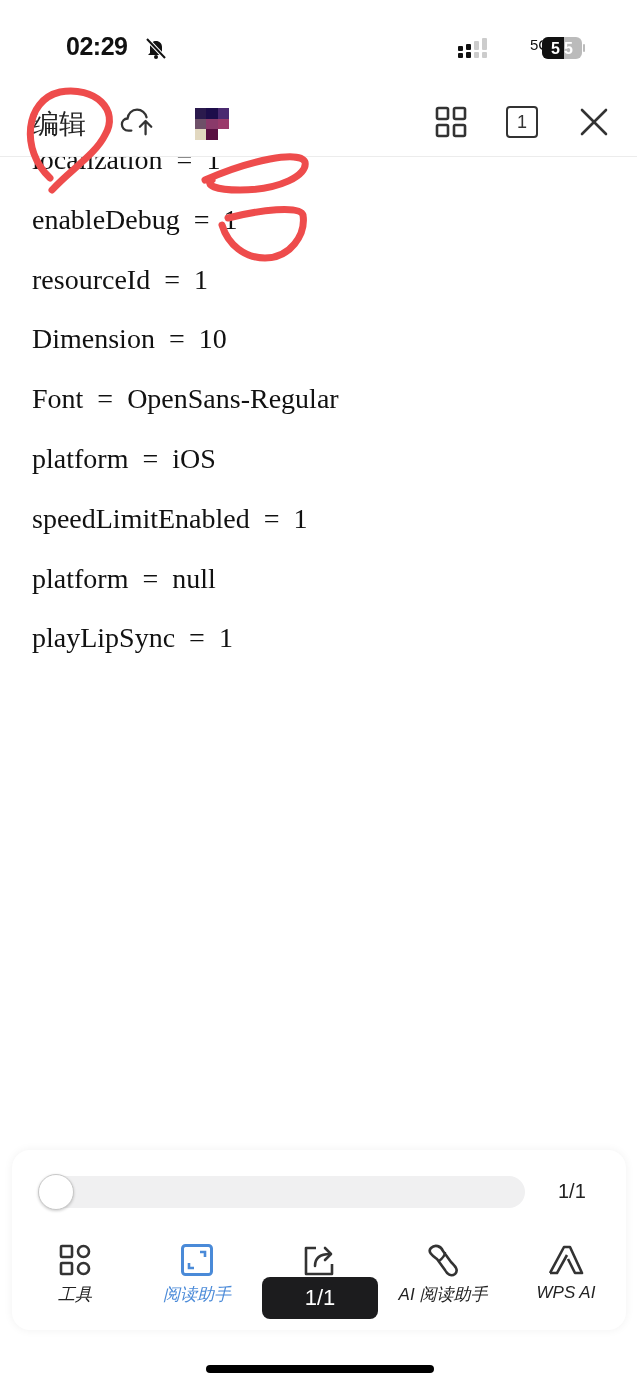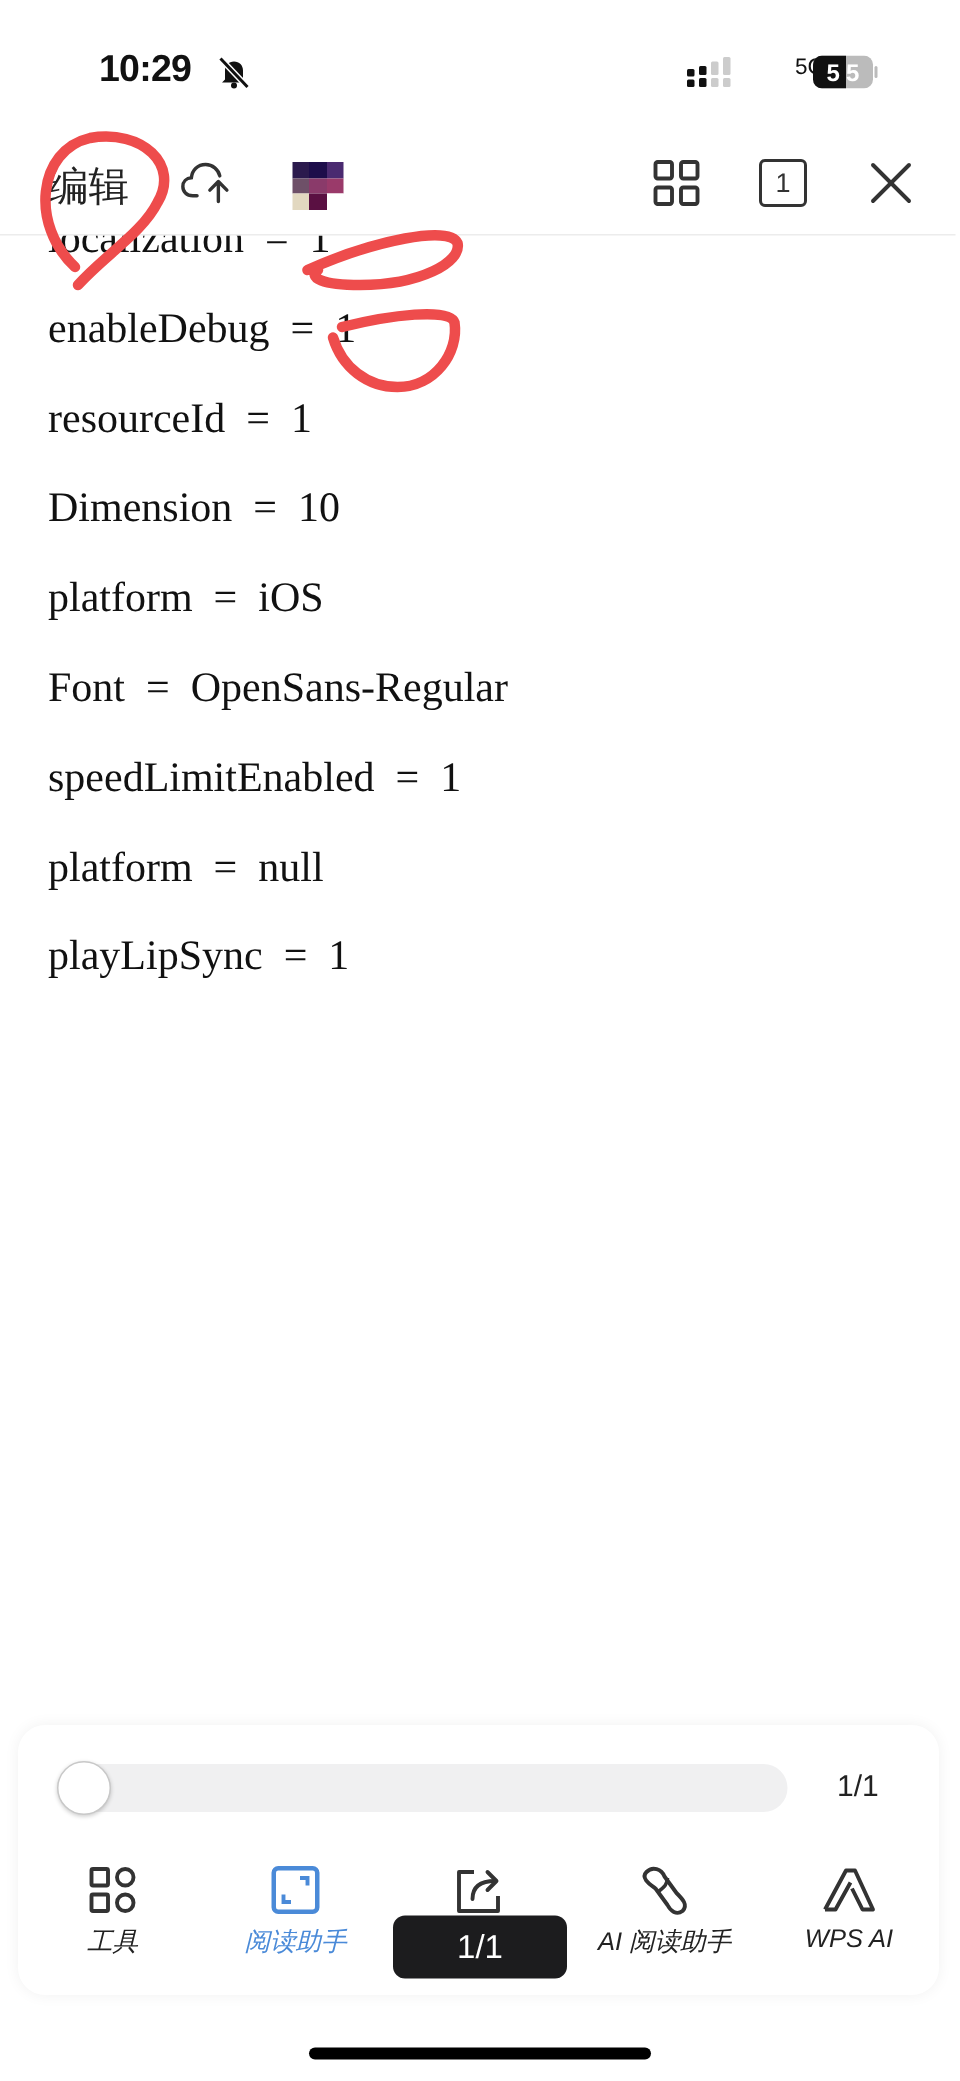--- a/index.html
+++ b/index.html
@@ -26,21 +26,21 @@
   .nav-item .lbl { font-size:17px; color:#222; margin-top:5px; }
   .nav-item.active .lbl { color:#4a8ad8; }
   .page-pill { position:absolute; left:262px; top:1277px; width:116px; height:42px; background:#1c1c1e; border-radius:8px; color:#fff; font-size:22px; text-align:center; line-height:42px; }
   .home-indicator { position:absolute; left:206px; top:1365px; width:228px; height:8px; background:#000; border-radius:4px; }
   .annotations { position:absolute; left:0; top:0; width:640px; height:300px; pointer-events:none; }
 </style>
 </head>
 <body>
 
 <div class="status-bar">
-  <span class="time">10:29</span>
+  <span class="time">02:29</span>
   <svg class="bell" viewBox="0 0 24 24">
     <path d="M6 17 L6 11 C6 7.5 8.5 5 12 5 C15.5 5 18 7.5 18 11 L18 17 L20 19 L4 19 Z" fill="#111"></path>
     <circle cx="12" cy="21" r="2" fill="#111"></circle>
     <line x1="3" y1="3" x2="21" y2="22" stroke="#fff" stroke-width="4"></line>
     <line x1="3" y1="3" x2="21" y2="22" stroke="#111" stroke-width="2"></line>
   </svg>
   <svg class="signal" viewBox="0 0 34 22">
     <rect x="0" y="8" width="5" height="5" rx="1" fill="#111"></rect>
     <rect x="0" y="15" width="5" height="5" rx="1" fill="#111"></rect>
     <rect x="8" y="6" width="5" height="6" rx="1" fill="#111"></rect>
@@ -59,22 +59,22 @@
     <text x="22" y="17" font-family="Liberation Sans, sans-serif" font-size="16" font-weight="bold" fill="#fff">5</text>
   </svg>
 </div>
 
 <div class="doc-clip">
   <div class="doc" style="top:-17px;">
     <div class="doc-line">localization  =  1</div>
     <div class="doc-line">enableDebug  =  1</div>
     <div class="doc-line">resourceId  =  1</div>
     <div class="doc-line">Dimension  =  10</div>
+    <div class="doc-line">Font  =  OpenSans-Regular</div>
     <div class="doc-line">platform  =  iOS</div>
-    <div class="doc-line">Font  =  OpenSans-Regular</div>
     <div class="doc-line">speedLimitEnabled  =  1</div>
     <div class="doc-line">platform  =  null</div>
     <div class="doc-line">playLipSync  =  1</div>
   </div>
 </div>
 
 <div class="toolbar" style="background:transparent;">
   <span class="edit-btn">编辑</span>
   <div class="toolbar-icon" style="left:120px;">
     <svg width="38" height="34" viewBox="0 0 38 34">

